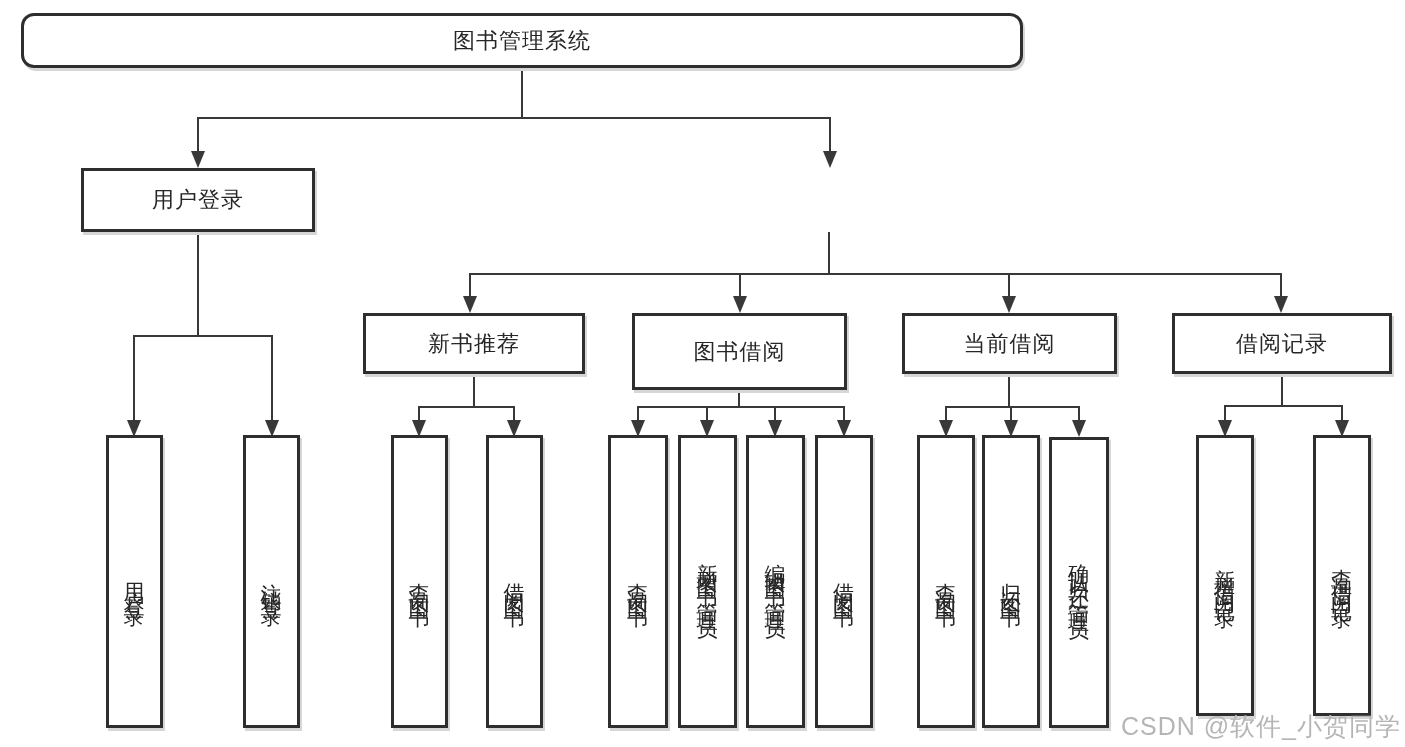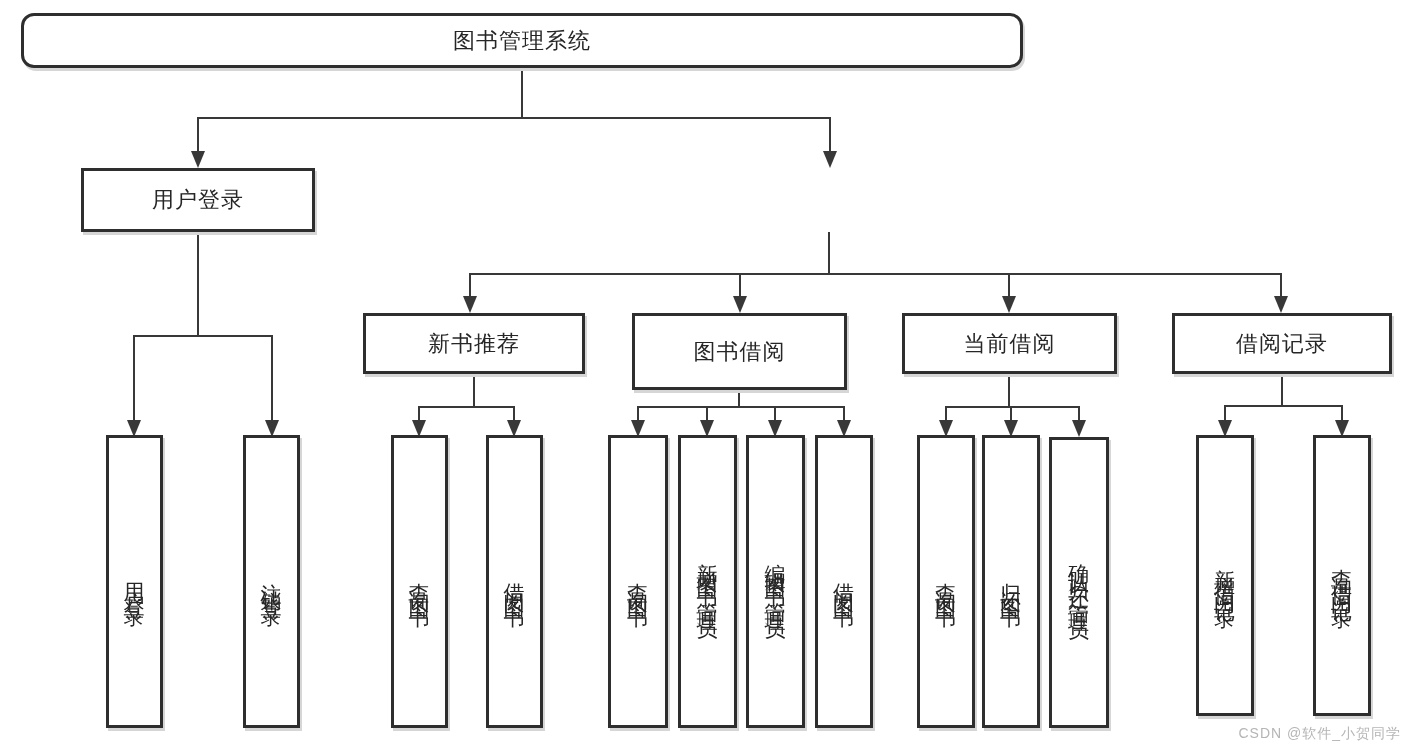--- a/index.html
+++ b/index.html
@@ -20,21 +20,21 @@
   .vline,.hline{position:absolute;background:#383838;z-index:1;}
   .vline{width:2px;}
   .hline{height:2px;}
   .arrow{
     position:absolute;width:0;height:0;z-index:1;
     border-left:7px solid transparent;border-right:7px solid transparent;
     border-top:17px solid #383838;
   }
   #watermark{
     position:absolute;right:4px;bottom:4px;z-index:3;
-    font-size:14px;letter-spacing:1px;color:#b5b5b5;white-space:nowrap;
+    font-size:25px;letter-spacing:1px;color:#b5b5b5;white-space:nowrap;
   }
 </style>
 </head>
 <body>
 
 <div id="stage">
 
   <div class="vline" style="left:521px;top:68px;height:50px;"></div>
   <div class="hline" style="left:197px;top:117px;width:634px;"></div>
   <div class="vline" style="left:197px;top:117px;height:36px;"></div>

